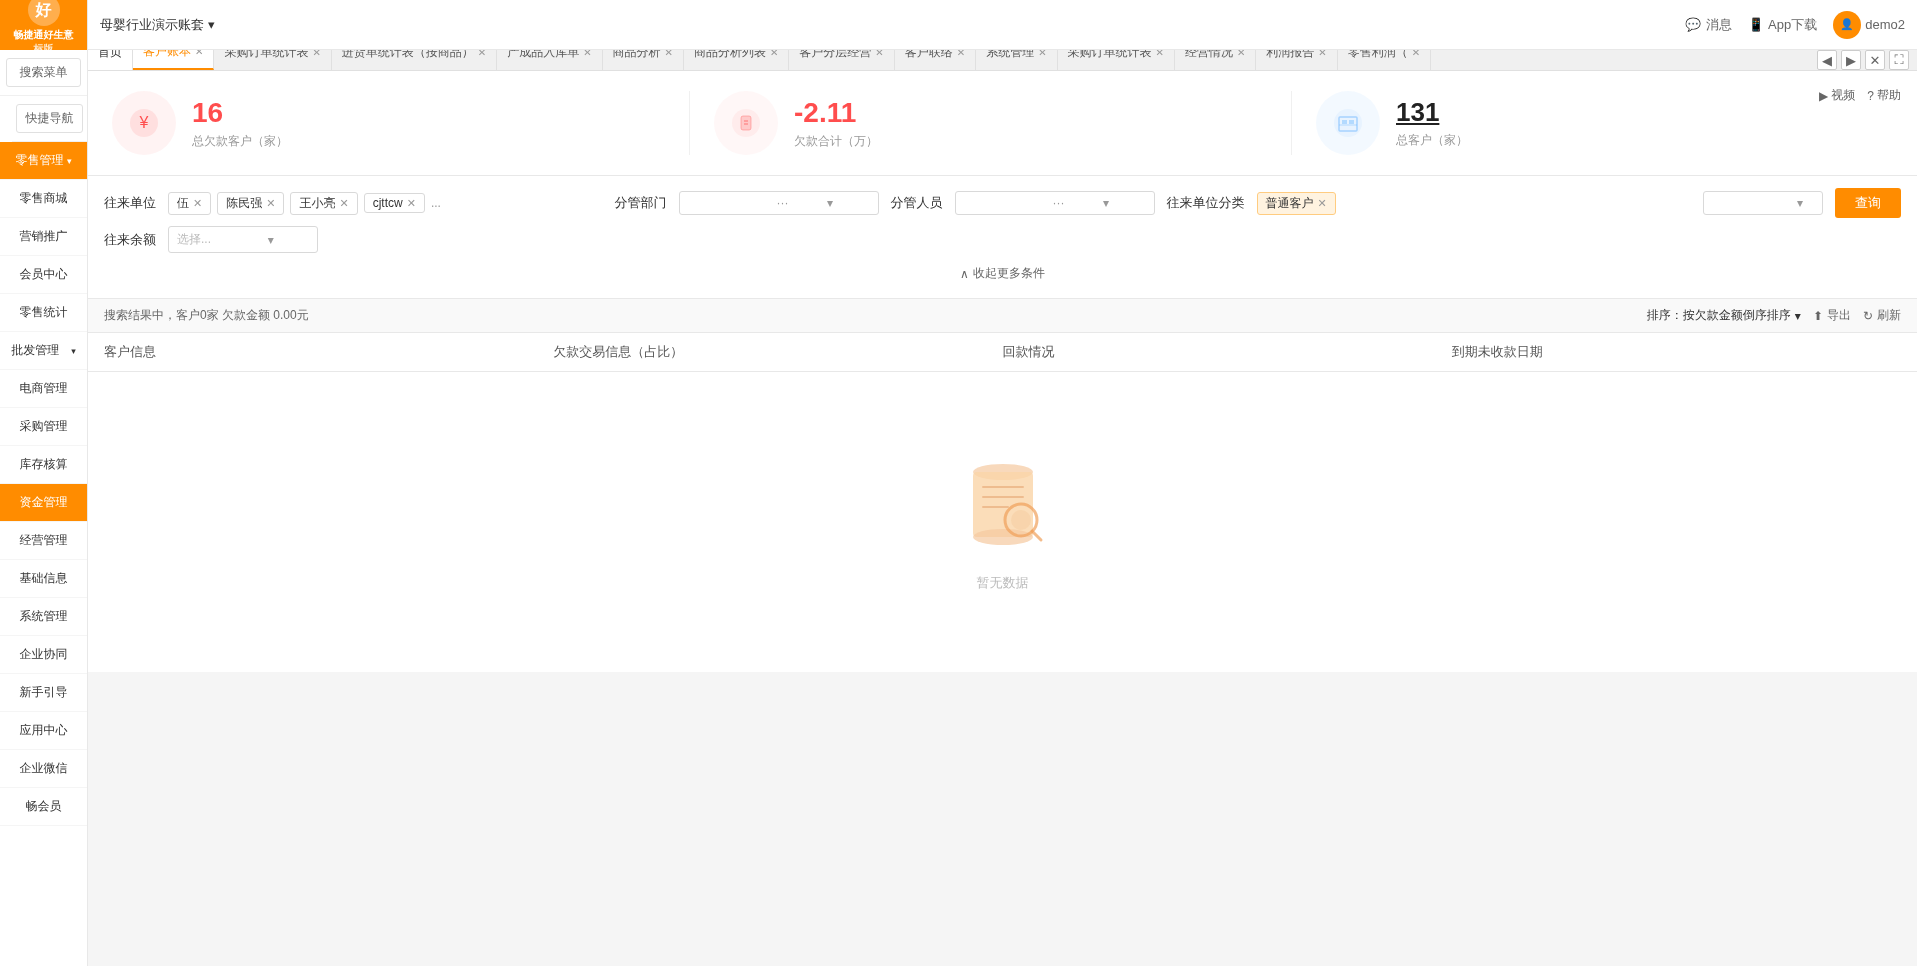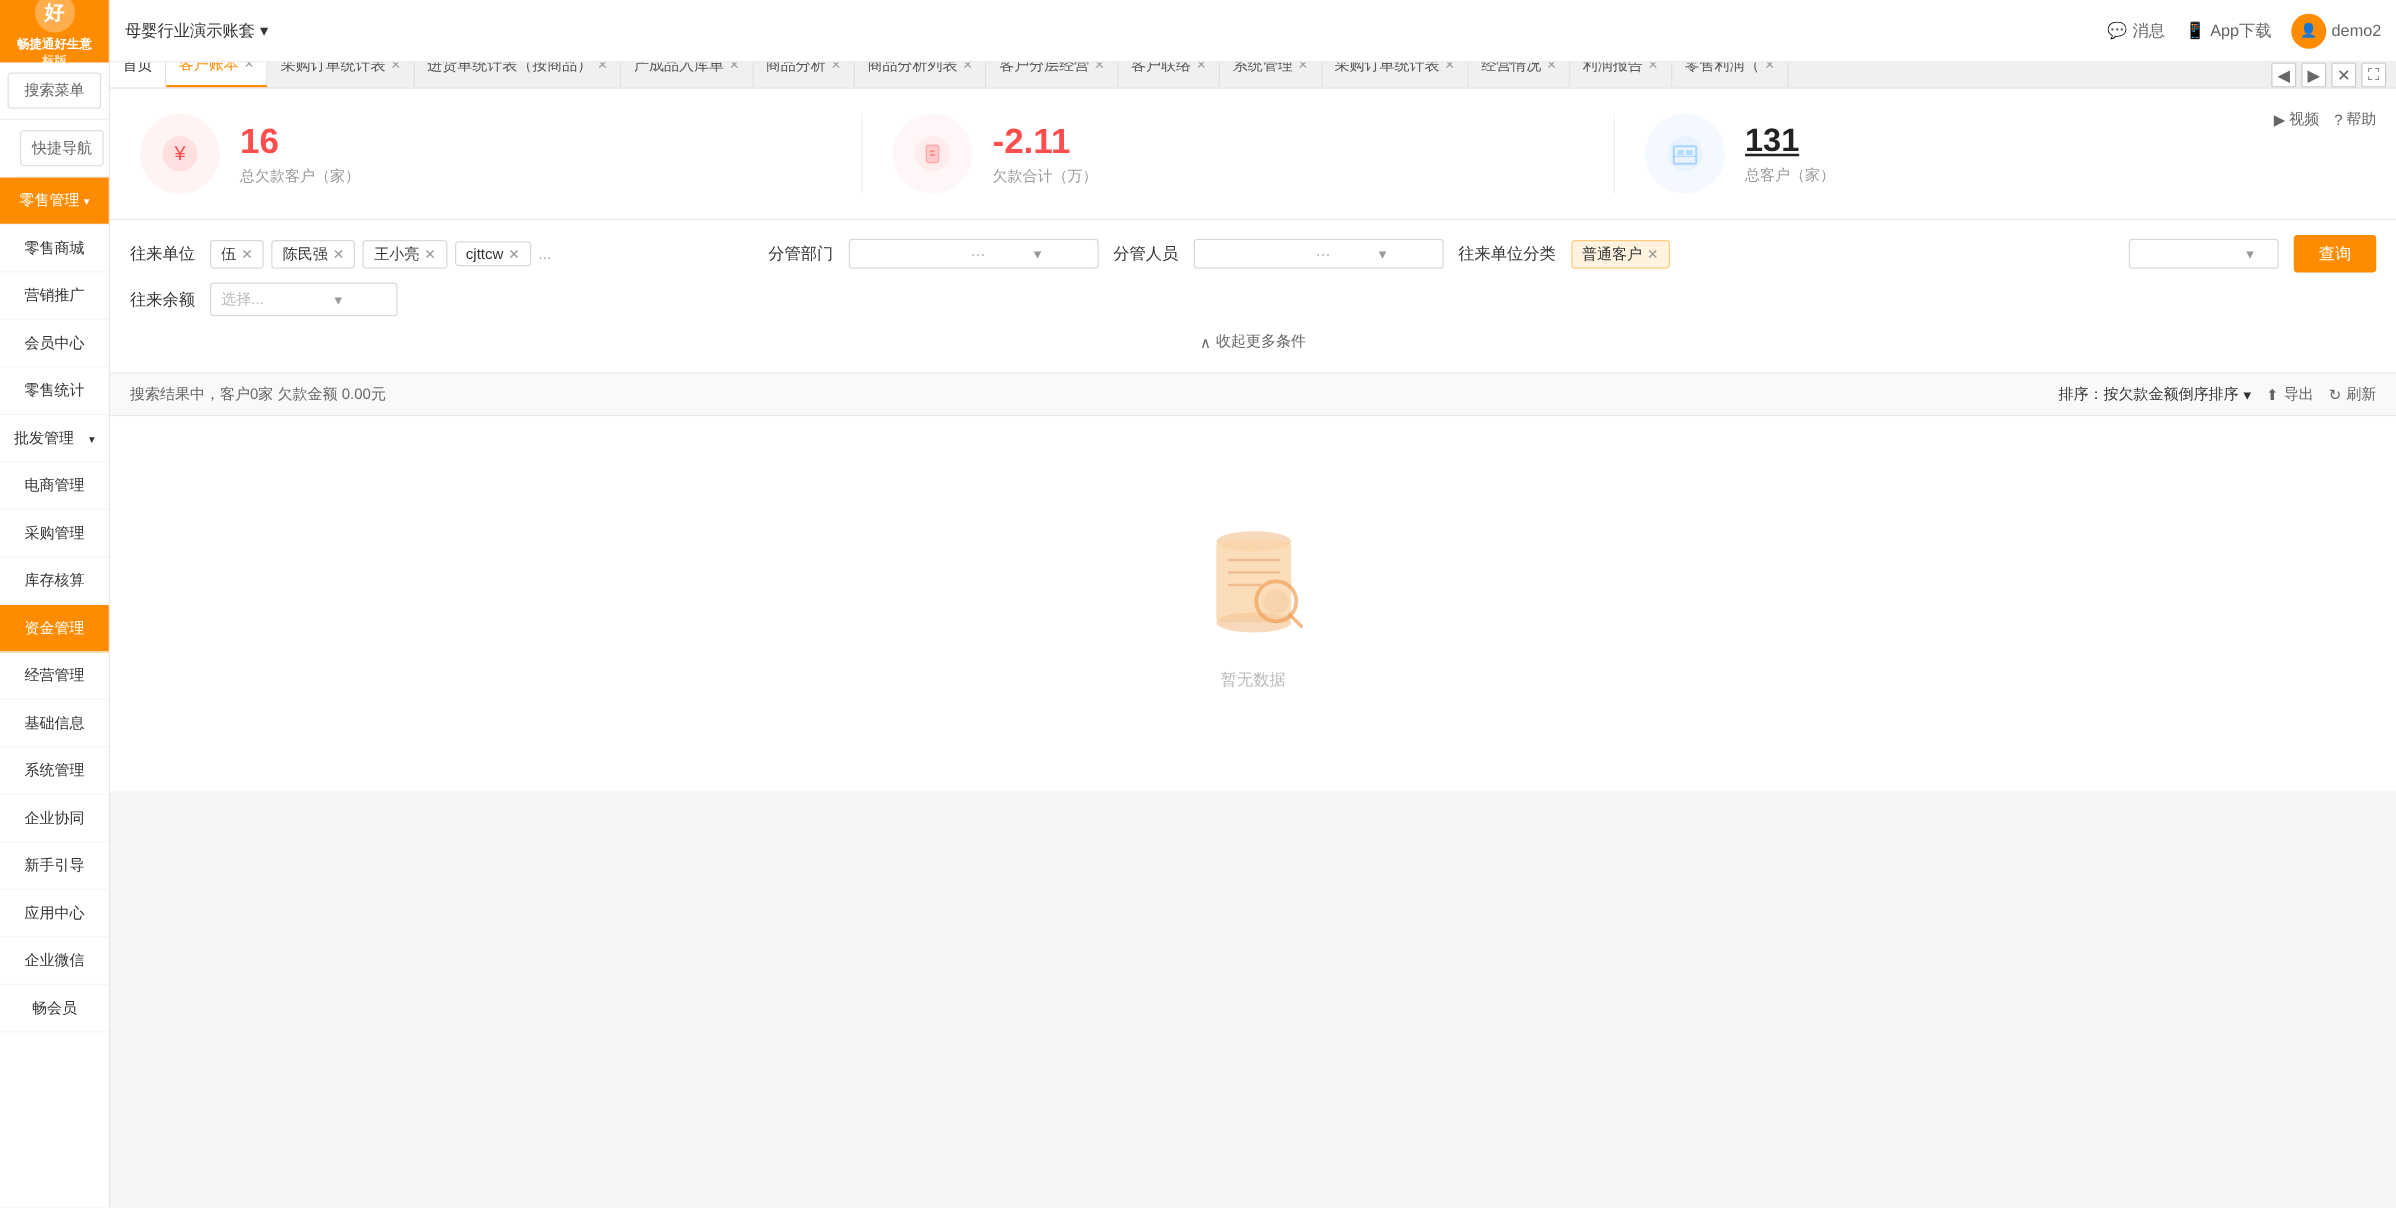--- a/index.html
+++ b/index.html
@@ -399,20 +399,26 @@
           <span>导出</span>
         </div>
         <div class="action-btn">
           <span>↻</span>
           <span>刷新</span>
         </div>
       </div>
     </div>
 
     <div class="table-container">
+      <div class="table-header">
+        <div>客户信息</div>
+        <div>欠款交易信息（占比）</div>
+        <div>回款情况</div>
+        <div>到期未收款日期</div>
+      </div>
 
       <div class="table-empty">
 
         <div style="width:100px;height:110px;position:relative;margin-bottom:12px;">
           <svg width="100" height="110" viewBox="0 0 100 110" fill="none" xmlns="http://www.w3.org/2000/svg">
 
             <ellipse cx="50" cy="20" rx="30" ry="8" fill="#f5c9a0" opacity="0.7"></ellipse>
             <rect x="20" y="20" width="60" height="65" rx="4" fill="#fad4a8" opacity="0.8"></rect>
             <ellipse cx="50" cy="85" rx="30" ry="8" fill="#f5c9a0" opacity="0.7"></ellipse>
 

